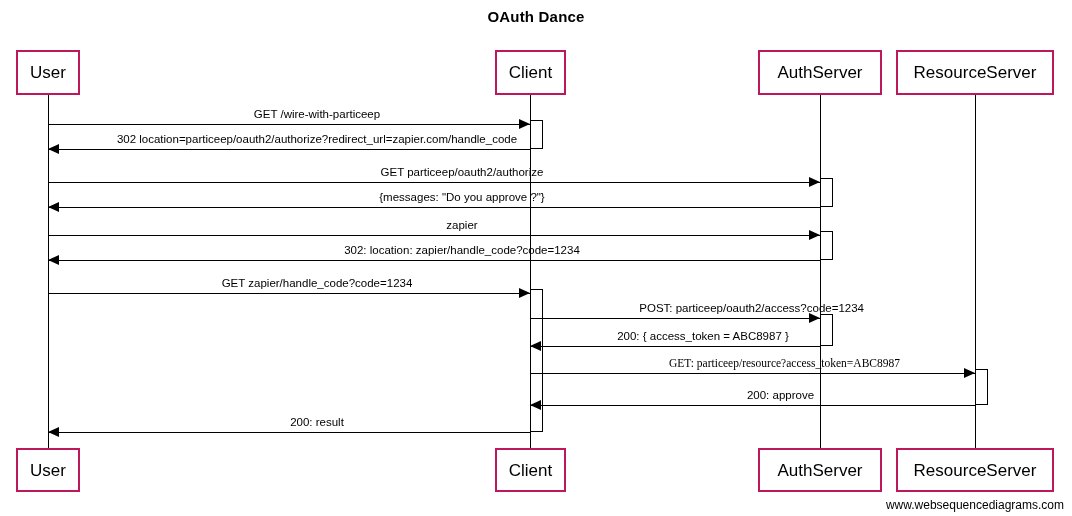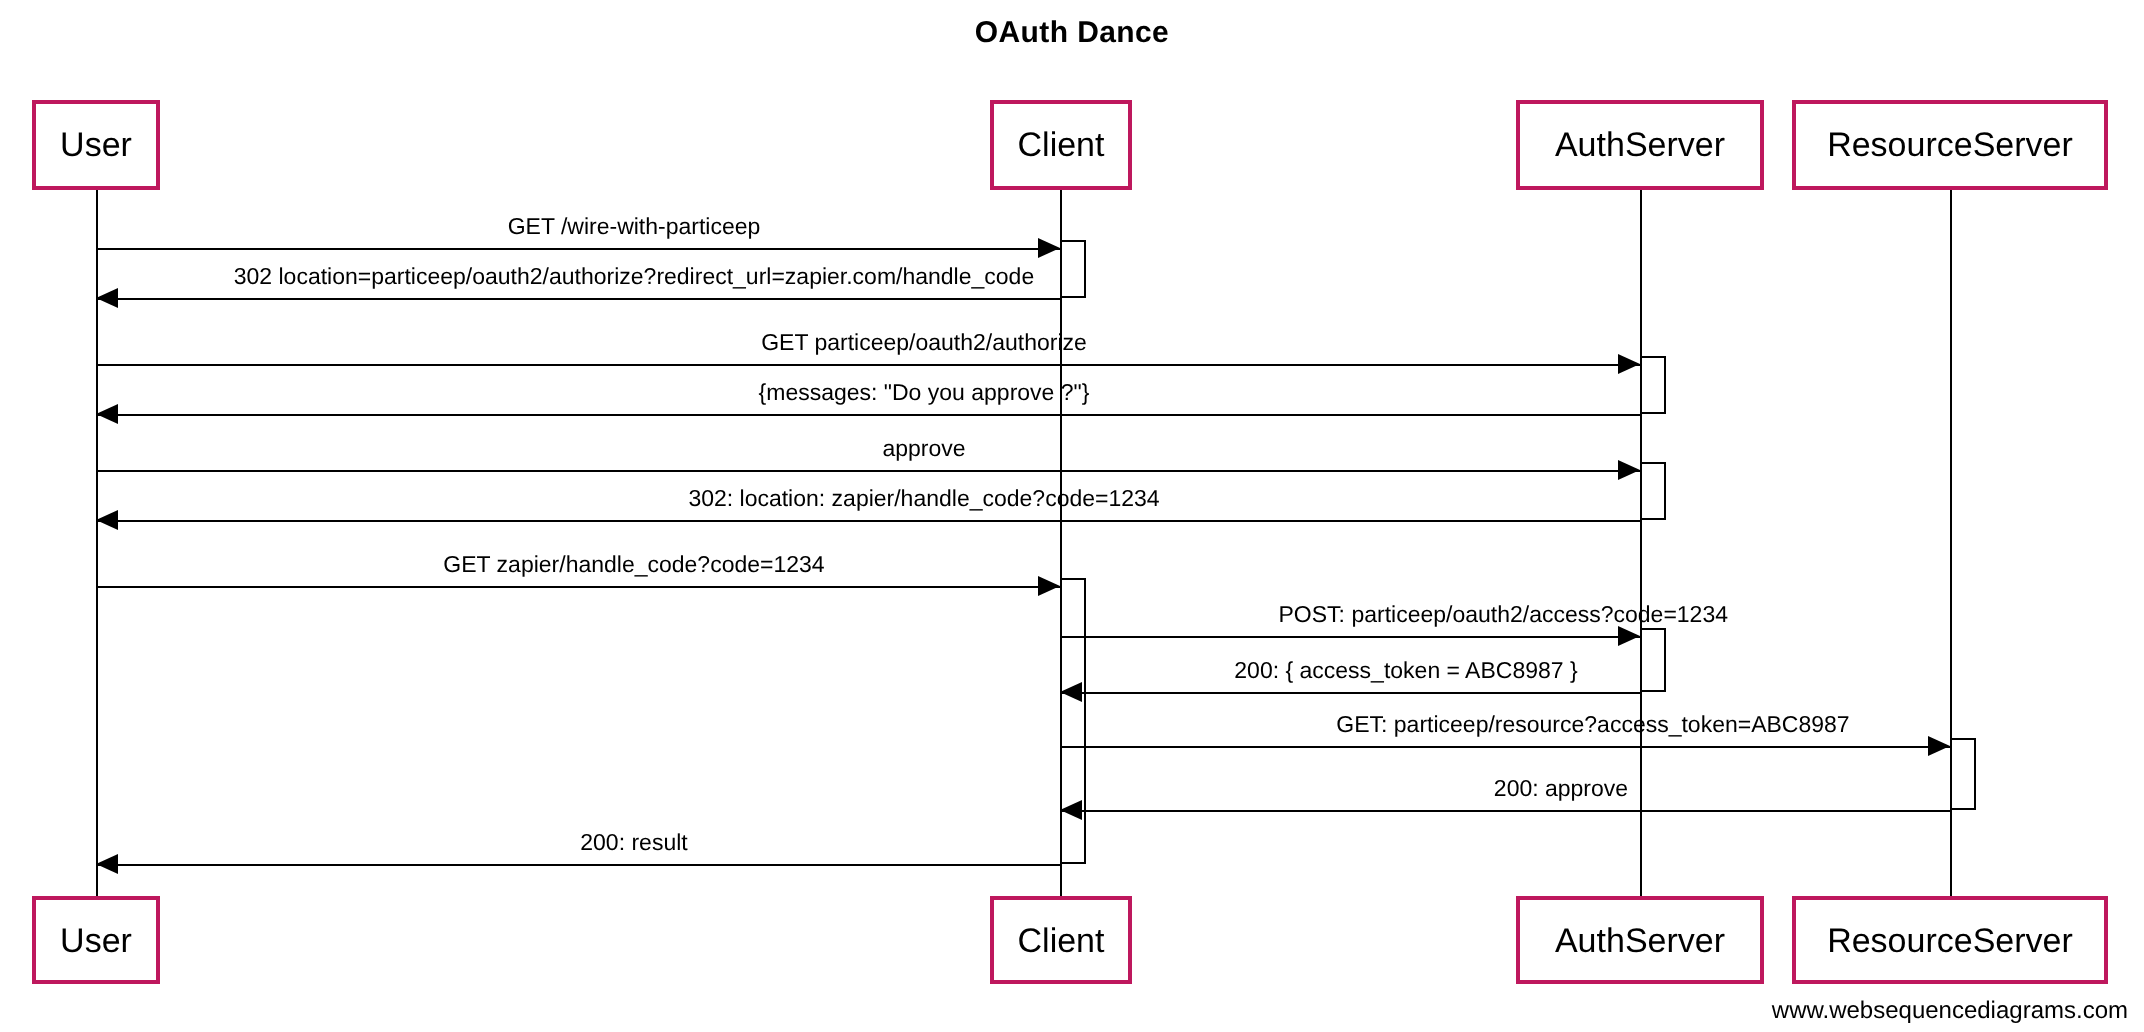--- a/index.html
+++ b/index.html
@@ -137,21 +137,21 @@
         <div class="msg-label" style="left: 0px; width: 772px; text-align: center;">GET particeep/oauth2/authorize</div>
       </div>
       <div class="msg" style="left: 48px; top: 207px; width: 772px;">
         <div class="msg-line" style="width: 772px;"></div>
         <div class="msg-head left" style="left: 0px;"></div>
         <div class="msg-label" style="left: 0px; width: 772px; text-align: center;">{messages: "Do you approve ?"}</div>
       </div>
       <div class="msg" style="left: 48px; top: 235px; width: 772px;">
         <div class="msg-line" style="width: 772px;"></div>
         <div class="msg-head right" style="left: 761px;"></div>
-        <div class="msg-label" style="left: 0px; width: 772px; text-align: center;">approve</div>
+        <div class="msg-label" style="left: 0px; width: 772px; text-align: center;">zapier</div>
       </div>
       <div class="msg" style="left: 48px; top: 260px; width: 772px;">
         <div class="msg-line" style="width: 772px;"></div>
         <div class="msg-head left" style="left: 0px;"></div>
         <div class="msg-label" style="left: 0px; width: 772px; text-align: center;">302: location: zapier/handle_code?code=1234</div>
       </div>
       <div class="msg" style="left: 48px; top: 293px; width: 482px;">
         <div class="msg-line" style="width: 482px;"></div>
         <div class="msg-head right" style="left: 471px;"></div>
         <div class="msg-label" style="left: 0px; width: 482px; text-align: center;">GET zapier/handle_code?code=1234</div>
@@ -162,21 +162,21 @@
         <div class="msg-label" style="left: 16px; width: 290px; text-align: right;">POST: particeep/oauth2/access?code=1234</div>
       </div>
       <div class="msg" style="left: 530px; top: 346px; width: 290px;">
         <div class="msg-line" style="width: 290px;"></div>
         <div class="msg-head left" style="left: 0px;"></div>
         <div class="msg-label" style="left: 0px; width: 290px; text-align: center;">200: { access_token = ABC8987 }</div>
       </div>
       <div class="msg" style="left: 530px; top: 373px; width: 445px;">
         <div class="msg-line" style="width: 445px;"></div>
         <div class="msg-head right" style="left: 434px;"></div>
-        <div class="msg-label" style="left: 16px; width: 445px; text-align: center;">GET: particeep/resource?access_token=ABC8987</div>
+        <div class="msg-label" style="left: 4px; width: 445px; text-align: center; font-family: Liberation Serif, serif;">GET: particeep/resource?access_token=ABC8987</div>
       </div>
       <div class="msg" style="left: 530px; top: 405px; width: 445px;">
         <div class="msg-line" style="width: 445px;"></div>
         <div class="msg-head left" style="left: 0px;"></div>
         <div class="msg-label" style="left: 0px; width: 445px; text-align: center;">200: approve</div>
       </div>
       <div class="msg" style="left: 48px; top: 432px; width: 482px;">
         <div class="msg-line" style="width: 482px;"></div>
         <div class="msg-head left" style="left: 0px;"></div>
         <div class="msg-label" style="left: 0px; width: 482px; text-align: center;">200: result</div>

